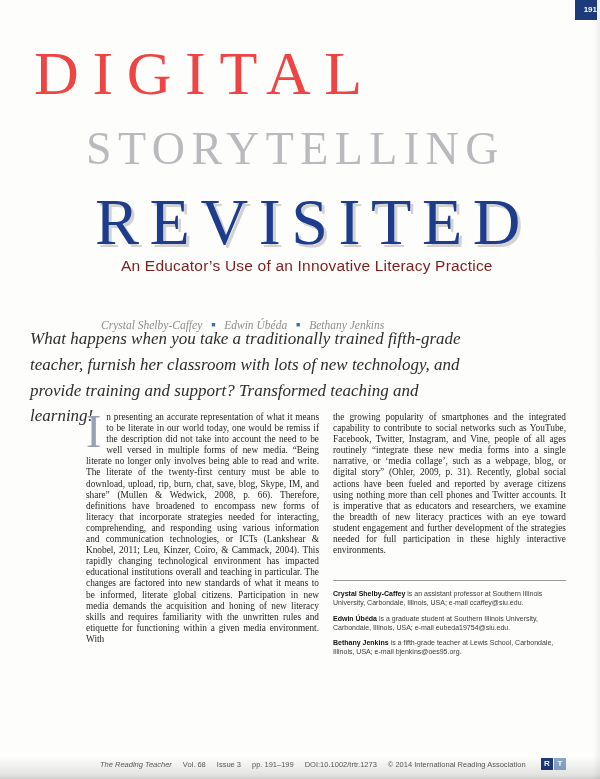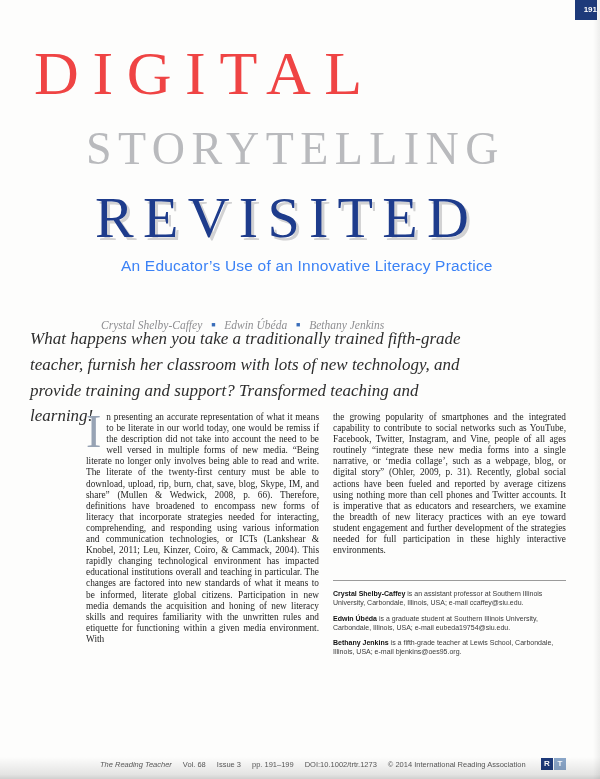--- a/index.html
+++ b/index.html
@@ -20,27 +20,27 @@
     white-space:nowrap;
   }
   .t2 {
     position:absolute; top:122px; left:64px;
     font-size:46px; color:#b9babd; letter-spacing:0.14em; font-weight:400;
     white-space:nowrap;
     margin-left:22px;
   }
   .t3 {
     position:absolute; top:184px; left:95px;
-    font-size:58px; color:#1e3c8c; letter-spacing:0.16em; font-weight:400;
+    font-size:66px; color:#1e3c8c; letter-spacing:0.16em; font-weight:400;
     white-space:nowrap; text-shadow:3px 3px 0 rgba(130,130,135,0.35);
   }
   .subtitle {
     position:absolute; top:257px; left:121px;
     font-family:"Liberation Sans", sans-serif;
-    font-size:15.5px; color:#3b82f6; letter-spacing:0.2px;
+    font-size:15.5px; color:#7f1d1d; letter-spacing:0.2px;
   }
   .authors {
     position:absolute; top:291px; left:101px;
     font-style:italic; font-size:11.5px; color:#8e8e91; white-space:nowrap;margin-top:28px;
   }
   .authors .sq {
     font-style:normal; color:#3a6db9; font-size:7px;
     vertical-align:2px; margin:0 6px;
   }
   .teaser {

